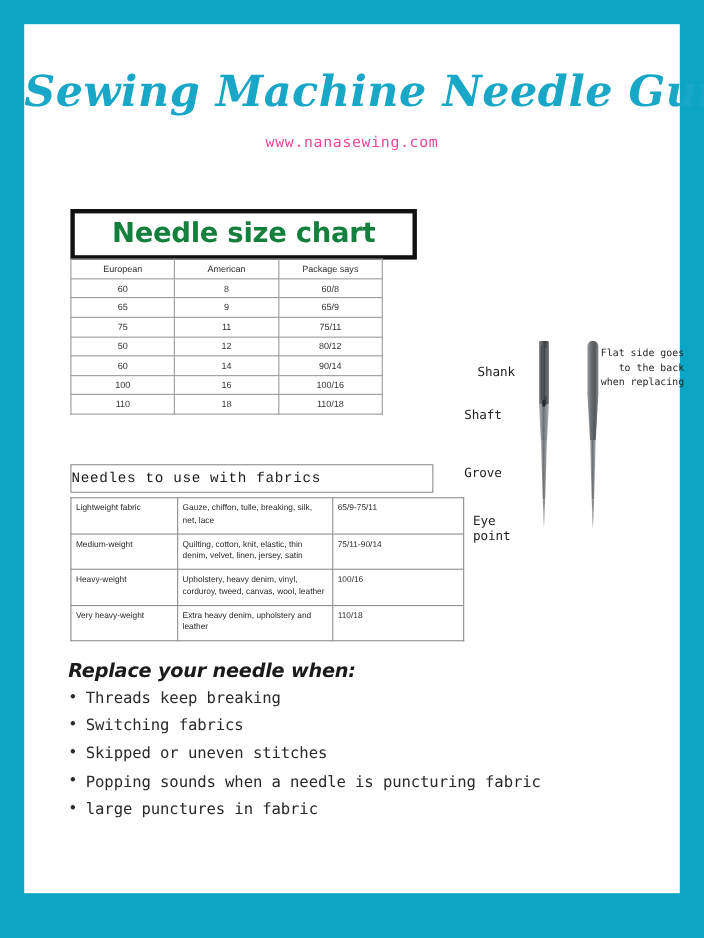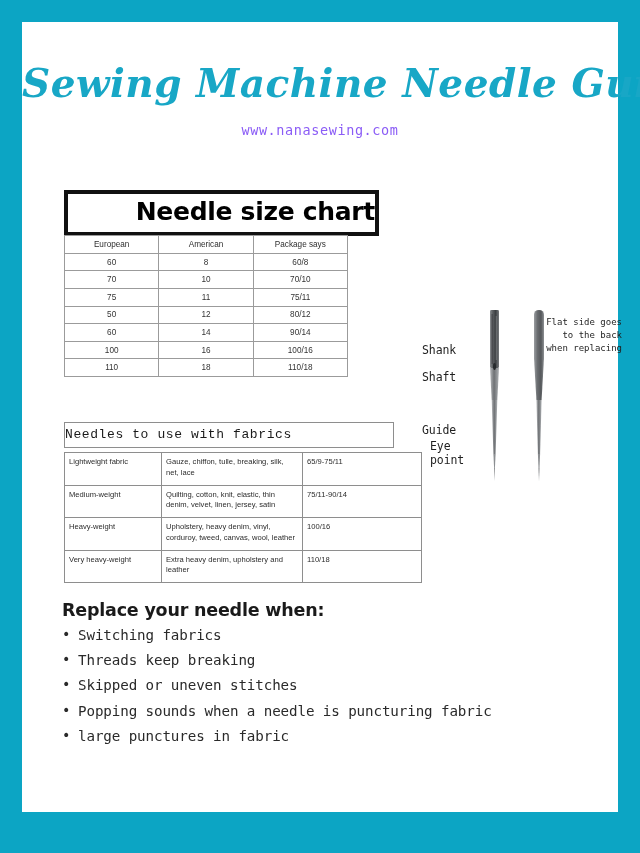--- a/index.html
+++ b/index.html
@@ -44,42 +44,42 @@
     letter-spacing: 0.5px;
     line-height: 1;
     white-space: nowrap;
   }
   .site-url {
     position: absolute;
     left: 0;
     top: 100px;
     width: 596px;
     text-align: center;
-    color: #8b5cf6;
+    color: #ec4899;
     font-family: "DejaVu Sans Mono", monospace;
     font-size: 13.5px;
     letter-spacing: 0.6px;
   }
 
   
   .size-chart {
     position: absolute;
     left: 42px;
     top: 168px;
     width: 315px;
   }
   .size-chart-header {
     border: 4px solid #111111;
     background: #ffffff;
-    text-align: right;
+    text-align: center;
     padding: 5px 0 7px 0;
     font-family: "DejaVu Sans", sans-serif;
     font-weight: bold;
     font-size: 25px;
-    color: #000000;
+    color: #15803d;
     line-height: 1.05;
     letter-spacing: -0.3px;
   }
   table.size-table {
     border-collapse: collapse;
     width: 284px;
     margin-top: -1px;
     table-layout: fixed;
   }
   table.size-table th,
@@ -106,24 +106,24 @@
     height: 200px;
   }
   .needle-label {
     position: absolute;
     font-family: "DejaVu Sans Mono", monospace;
     font-size: 11.5px;
     color: #1f1f1f;
     line-height: 1.18;
     letter-spacing: -0.1px;
   }
-  .lbl-shank  { left: 8px;  top: 32px; margin-top: 12px; }
+  .lbl-shank  { left: 20px;  top: 32px; }
   .lbl-shaft  { left: 8px;  top: 71px; }
   .lbl-grove  { left: 8px;  top: 124px; }
-  .lbl-eye    { left: 16px; top: 140px; }
+  .lbl-eye    { left: 16px; top: 167px; }
   .flat-note {
     position: absolute;
     left: 130px;
     top: 16px;
     width: 78px;
     font-family: "DejaVu Sans Mono", monospace;
     font-size: 9px;
     color: #1f1f1f;
     line-height: 1.42;
     text-align: right;
@@ -177,20 +177,21 @@
     top: 578px;
     width: 540px;
   }
   .replace-heading {
     font-family: "DejaVu Sans", sans-serif;
     font-weight: bold;
     font-size: 17.5px;
     color: #1a1a1a;
     letter-spacing: -0.2px;
     margin-bottom: 8px;
+    font-style: italic;
   }
   ul.replace-list {
     list-style: none;
     margin: 0;
     padding: 0;
   }
   ul.replace-list li {
     font-family: "DejaVu Sans Mono", monospace;
     font-size: 14.2px;
     color: #2a2a2a;
@@ -229,23 +230,23 @@
           <th>Package says</th>
         </tr>
       </thead>
       <tbody>
         <tr>
           <td>60</td>
           <td>8</td>
           <td>60/8</td>
         </tr>
         <tr>
-          <td>70</td>
-          <td>10</td>
-          <td>70/10</td>
+          <td>65</td>
+          <td>9</td>
+          <td>65/9</td>
         </tr>
         <tr>
           <td>75</td>
           <td>11</td>
           <td>75/11</td>
         </tr>
         <tr>
           <td>50</td>
           <td>12</td>
           <td>80/12</td>
@@ -265,21 +266,21 @@
           <td>18</td>
           <td>110/18</td>
         </tr>
       </tbody>
     </table>
   </div>
 
   <div class="needle-diagram">
     <div class="needle-label lbl-shank">Shank</div>
     <div class="needle-label lbl-shaft">Shaft</div>
-    <div class="needle-label lbl-grove">Guide</div>
+    <div class="needle-label lbl-grove">Grove</div>
     <div class="needle-label lbl-eye" style="white-space:pre;"><span>Eye
 point</span></div>
     <div class="flat-note">Flat side goes to the back when replacing</div>
 
     <div class="needle-svg-wrap">
       <svg width="86" height="180" viewBox="0 0 86 180">
         <defs>
           <linearGradient id="shankGradA" x1="0" y1="0" x2="1" y2="0">
             <stop offset="0%" stop-color="#8a8d90"></stop>
             <stop offset="28%" stop-color="#5e6164"></stop>
@@ -345,21 +346,21 @@
           <td class="fab-c2">Extra heavy denim, upholstery and leather</td>
           <td class="fab-c3">110/18</td>
         </tr>
       </tbody>
     </table>
   </div>
 
   <div class="replace-block">
     <div class="replace-heading">Replace your needle when:</div>
     <ul class="replace-list">
+      <li>Threads keep breaking</li>
       <li>Switching fabrics</li>
-      <li>Threads keep breaking</li>
       <li>Skipped or uneven stitches</li>
       <li>Popping sounds when a needle is puncturing fabric</li>
       <li>large punctures in fabric</li>
     </ul>
   </div>
 
 </div>
 
 </body></html>

